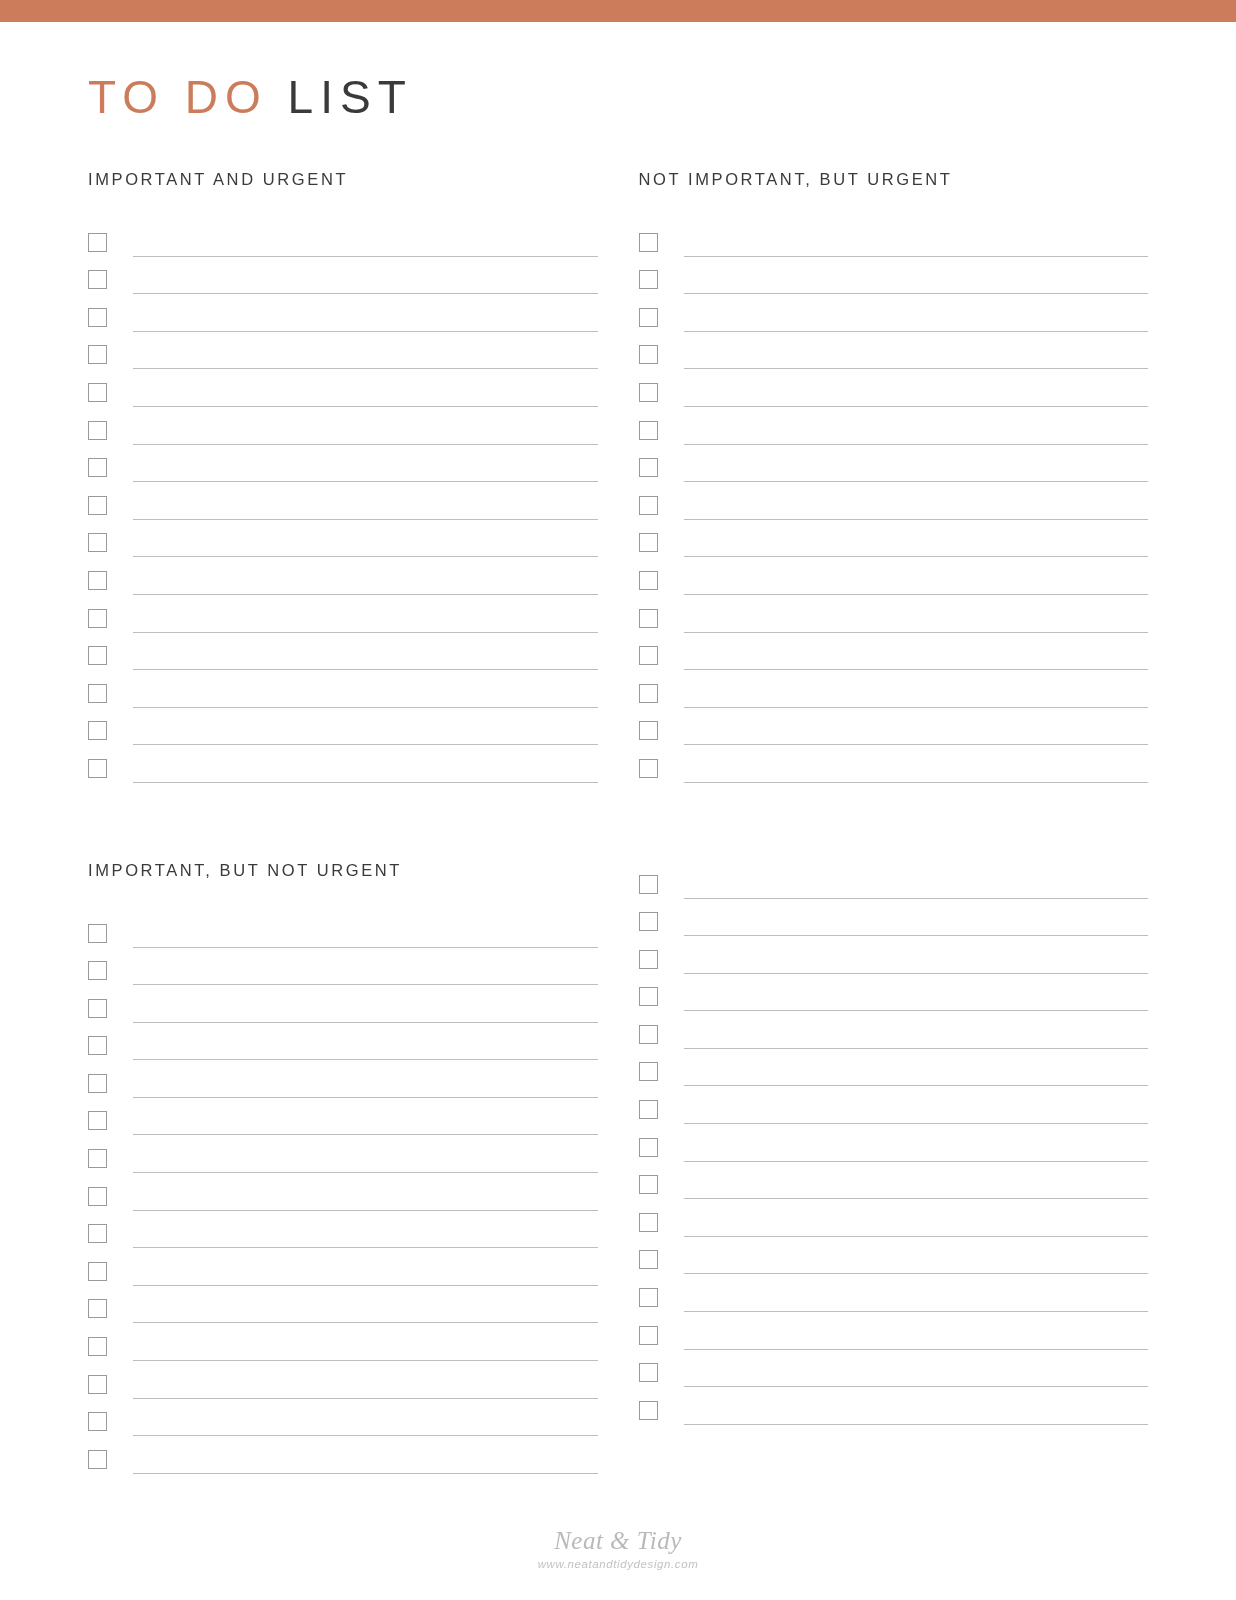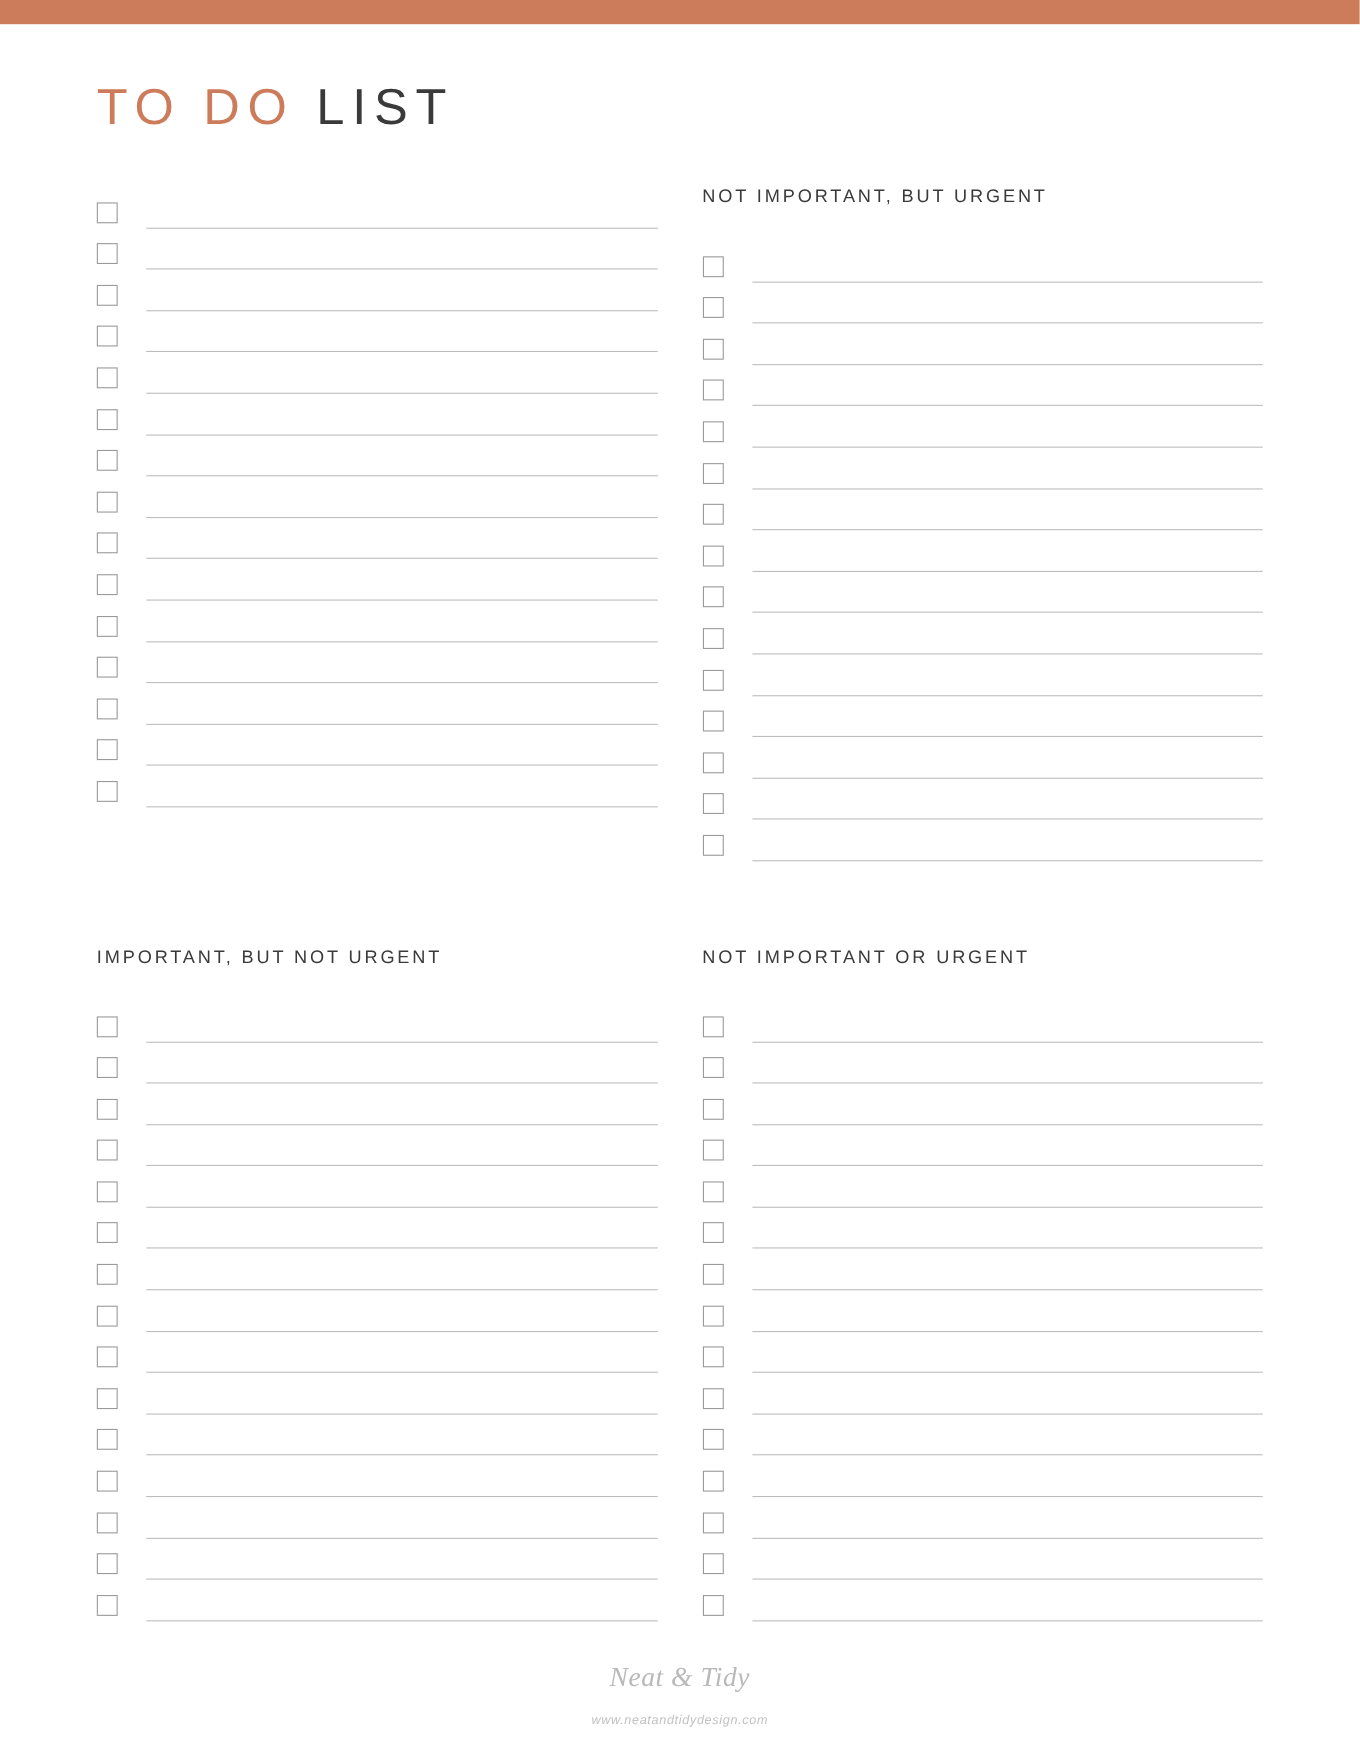--- a/index.html
+++ b/index.html
@@ -96,40 +96,41 @@
   .footer-brand {
     font-family: "Liberation Serif", serif;
     font-size: 25px;
     color: #b9b9b9;
     letter-spacing: 0.5px;
   }
   .footer-url {
     font-size: 11.5px;
     color: #c2c2c2;
     letter-spacing: 0.6px;
-    margin-top: 18px;
+    margin-top: 3px;
   }
 </style>
 </head>
 <body>
 
 <div class="page">
 
   <div class="top-bar"></div>
 
   <div class="content">
 
     <h1 class="title">
       <span class="accent">TO DO</span>
       <span>LIST</span>
     </h1>
 
     <div class="grid">
 
       <div class="quadrant">
+        <div class="quad-title">IMPORTANT AND URGENT</div>
         <div class="rows">
           <div class="row">
               <span class="checkbox"></span>
               <span class="writeline"></span>
             </div>
           <div class="row">
               <span class="checkbox"></span>
               <span class="writeline"></span>
             </div>
           <div class="row">
@@ -313,21 +314,20 @@
               <span class="writeline"></span>
             </div>
           <div class="row">
               <span class="checkbox"></span>
               <span class="writeline"></span>
             </div>
         </div>
       </div>
 
       <div class="quadrant">
-        <div class="quad-title">NOT IMPORTANT OR URGENT</div>
         <div class="rows">
           <div class="row">
               <span class="checkbox"></span>
               <span class="writeline"></span>
             </div>
           <div class="row">
               <span class="checkbox"></span>
               <span class="writeline"></span>
             </div>
           <div class="row">

